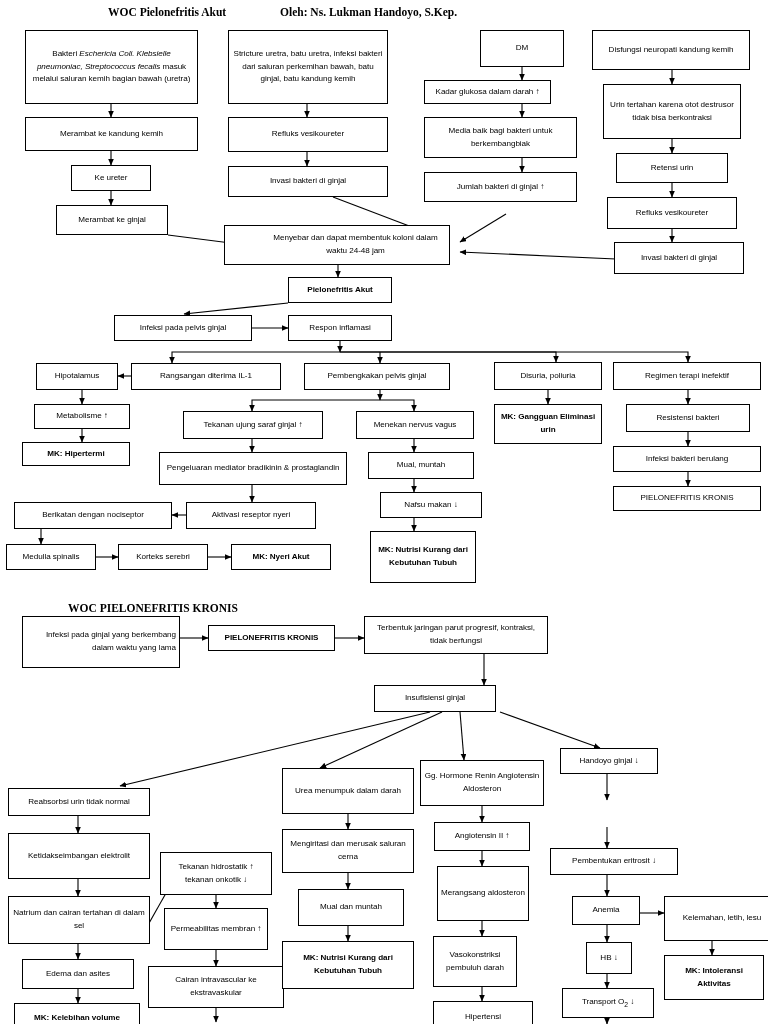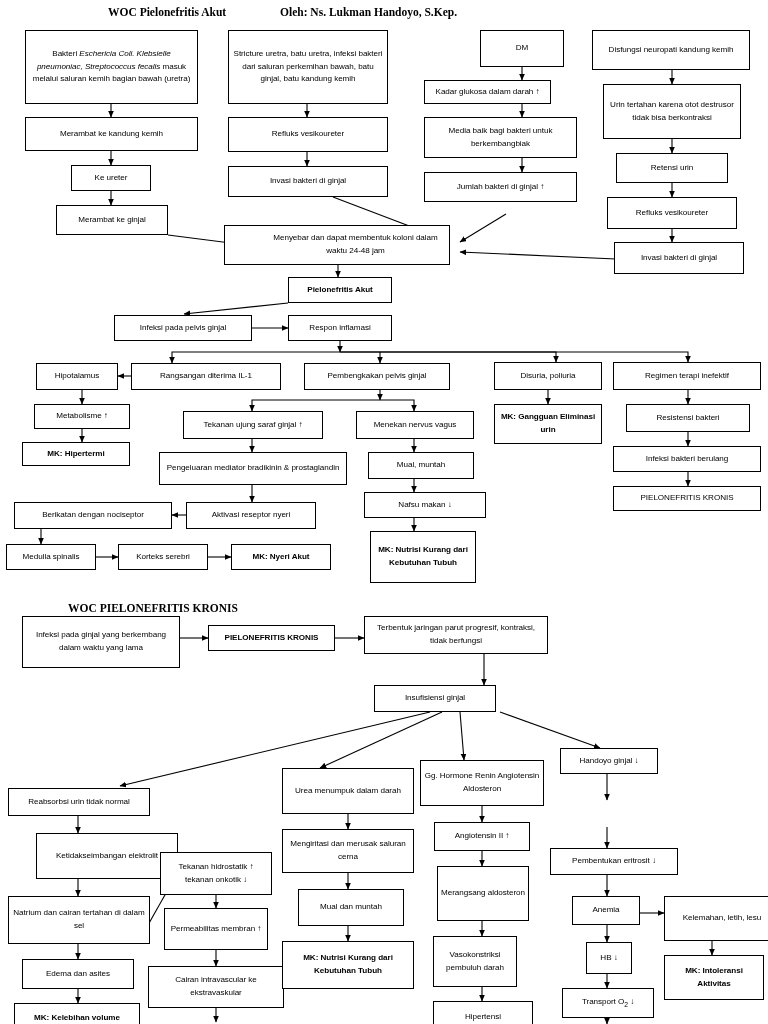--- a/index.html
+++ b/index.html
@@ -288,57 +288,57 @@
   <div class="node" style="left:613px; top:446px; width:148px; height:26px;">
     <span class="txt">Infeksi bakteri berulang</span>
   </div>
 
   <div class="node" style="left:14px; top:502px; width:158px; height:27px;">
     <span class="txt">Berikatan dengan nociseptor</span>
   </div>
   <div class="node" style="left:186px; top:502px; width:130px; height:27px;">
     <span class="txt">Aktivasi reseptor nyeri</span>
   </div>
-  <div class="node" style="left:364px; top:492px; width:122px; height:26px;">
+  <div class="node" style="left:380px; top:492px; width:102px; height:26px;">
     <span class="txt"><span>Nafsu makan</span> <span class="arrowglyph">↓</span></span>
   </div>
   <div class="node" style="left:613px; top:486px; width:148px; height:25px;">
     <span class="txt">PIELONEFRITIS KRONIS</span>
   </div>
 
   <div class="node" style="left:6px; top:544px; width:90px; height:26px;">
     <span class="txt">Medulla spinalis</span>
   </div>
   <div class="node" style="left:118px; top:544px; width:90px; height:26px;">
     <span class="txt">Korteks serebri</span>
   </div>
   <div class="node bold" style="left:231px; top:544px; width:100px; height:26px;">
     <span class="txt">MK: Nyeri Akut</span>
   </div>
   <div class="node bold" style="left:370px; top:531px; width:106px; height:52px;">
     <span class="txt">MK: Nutrisi Kurang dari Kebutuhan Tubuh</span>
   </div>
 
-  <div class="node" style="left:22px; top:616px; width:158px; height:52px;">
+  <div class="node" style="left:22px; top:616px; width:158px; height:52px;text-align:right;">
     <span class="txt">Infeksi pada ginjal yang berkembang dalam waktu yang lama</span>
   </div>
   <div class="node semibold" style="left:208px; top:625px; width:127px; height:26px;">
     <span class="txt">PIELONEFRITIS KRONIS</span>
   </div>
   <div class="node" style="left:364px; top:616px; width:184px; height:38px;">
     <span class="txt">Terbentuk jaringan parut progresif, kontraksi, tidak berfungsi</span>
   </div>
   <div class="node" style="left:374px; top:685px; width:122px; height:27px;">
     <span class="txt">Insufisiensi ginjal</span>
   </div>
 
   <div class="node" style="left:8px; top:788px; width:142px; height:28px;">
     <span class="txt">Reabsorbsi urin tidak normal</span>
   </div>
-  <div class="node" style="left:8px; top:833px; width:142px; height:46px;margin-left:28px;">
+  <div class="node" style="left:8px; top:833px; width:142px; height:46px;">
     <span class="txt">Ketidakseimbangan elektrolit</span>
   </div>
   <div class="node" style="left:8px; top:896px; width:142px; height:48px;">
     <span class="txt">Natrium dan cairan tertahan di dalam sel</span>
   </div>
   <div class="node" style="left:22px; top:959px; width:112px; height:30px;">
     <span class="txt">Edema dan asites</span>
   </div>
   <div class="node bold" style="left:14px; top:1003px; width:126px; height:30px;">
     <span class="txt">MK: Kelebihan volume</span>

